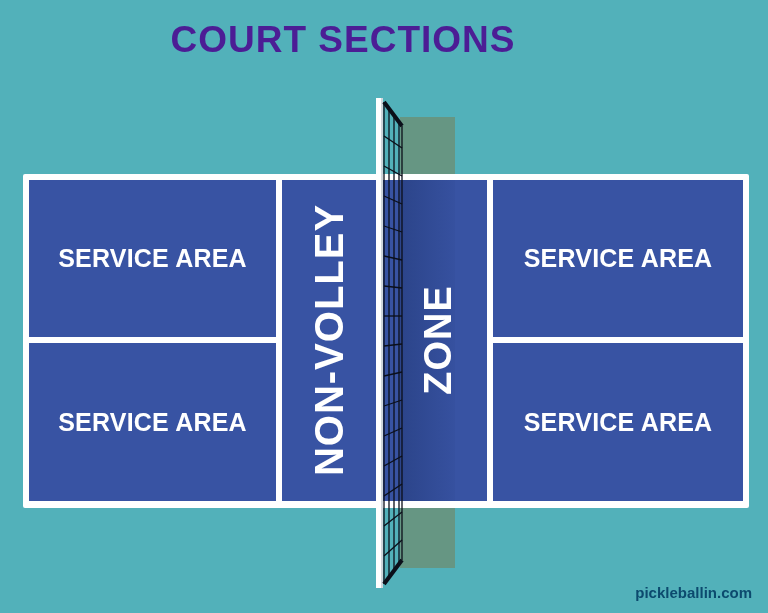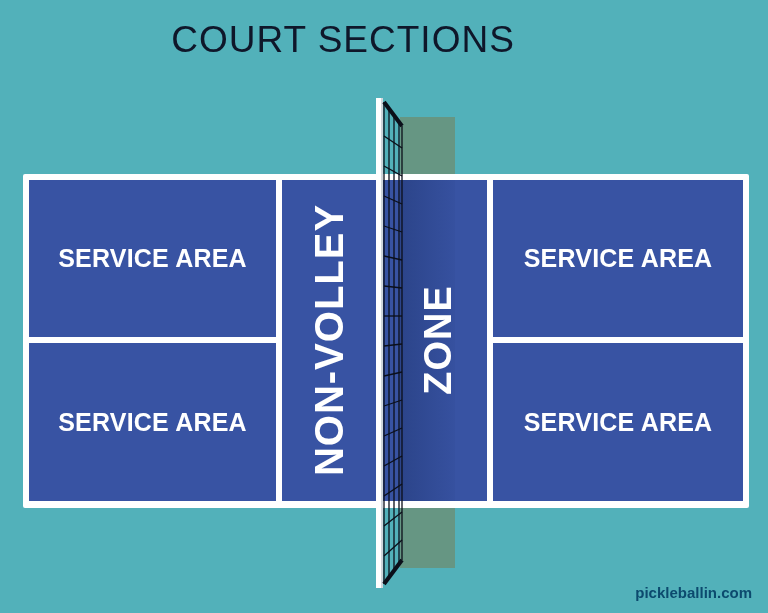--- a/index.html
+++ b/index.html
@@ -4,21 +4,21 @@
 <style>
   html, body { margin: 0; padding: 0; }
   body {
     width: 768px; height: 613px; overflow: hidden;
     background: #52b1ba;
     font-family: "Liberation Sans", "DejaVu Sans", sans-serif;
     position: relative;
   }
   .title {
     position: absolute; left: 0; top: 18px; width: 686px;
-    text-align: center; color: #0f172a; font-weight: normal;
+    text-align: center; color: #4c1d95; font-weight: bold;
     font-size: 37px; letter-spacing: 1px; line-height: 44px;
   }
   .court {
     position: absolute; left: 23px; top: 174px;
     width: 726px; height: 334px;
     background: #ffffff; border-radius: 2px;
   }
   .panel {
     position: absolute; background: #3853a3;
     display: flex; align-items: center; justify-content: center;

